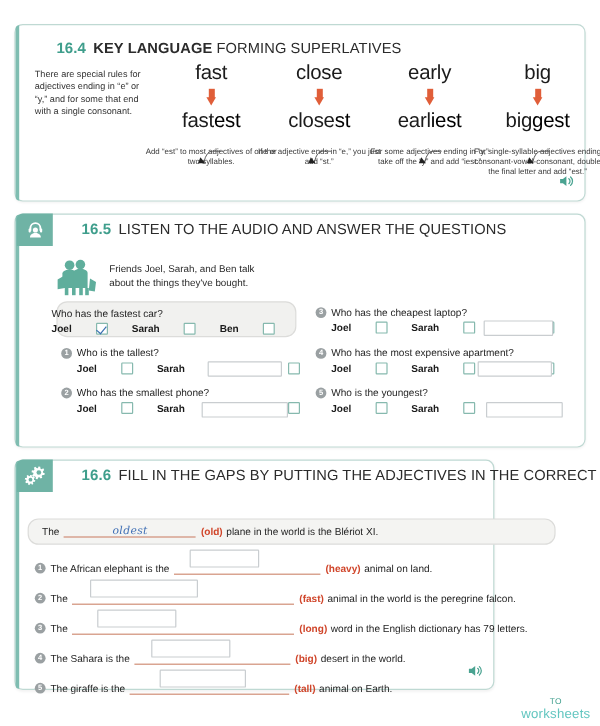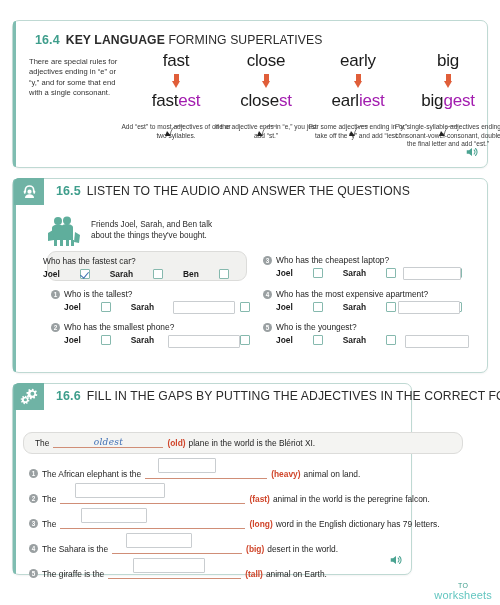--- a/index.html
+++ b/index.html
@@ -30,36 +30,36 @@
   
   .sec-head { display:flex; align-items:center; height:22px; }
   .sec-icon {
     width:30px; height:26px; background:#6fb3a5; color:#fff;
     display:flex; align-items:center; justify-content:center;
     flex:0 0 auto;
   }
   .sec-num { color:#3f9e8c; font-weight:bold; font-size:12.5px; letter-spacing:.1px;}
   .sec-title { color:#2b2b2b; font-size:12.2px; letter-spacing:.1px; }
   .sec-title b { font-weight:bold; }
-  .sec-txt { margin-left:12px; display:flex; align-items:baseline; gap:6px; white-space:nowrap;}
+  .sec-txt { margin-left:24px; display:flex; align-items:baseline; gap:6px; white-space:nowrap;}
 
   
   #s164 { left:12px; top:20px; width:476px; height:148px; }
   .rule-text {
     position:absolute; left:16px; top:36px; width:96px;
     font-size:7.6px; line-height:10.4px; color:#333;
   }
   .word-col { position:absolute; text-align:center; width:110px; }
   .base-word { font-size:17px; color:#1b1b1b; font-weight:normal; letter-spacing:-.2px;}
   .arrow { margin:3px auto 2px; width:9px; height:15px; position:relative; }
   .arrow .stem { position:absolute; left:2px; top:0; width:5px; height:8px; background:#e05e39; }
   .arrow .head { position:absolute; left:0; top:7px; width:0;height:0;
     border-left:4.5px solid transparent; border-right:4.5px solid transparent; border-top:7px solid #e05e39;}
   .sup-word { font-size:17px; color:#1b1b1b; letter-spacing:-.2px; }
-  .sup-word em { font-style:normal; color:#a21caf; }
+  .sup-word em { font-style:normal; color:#000000; }
   .note {
     font-size:6.6px; line-height:8.6px; color:#3a3a3a; text-align:center;
     margin-top:12px;
   }
   .hook { position:absolute; width:26px; height:12px; }
   .hook svg { display:block; }
 
   
   .speaker { position:absolute; color:#4aa391; }
 

